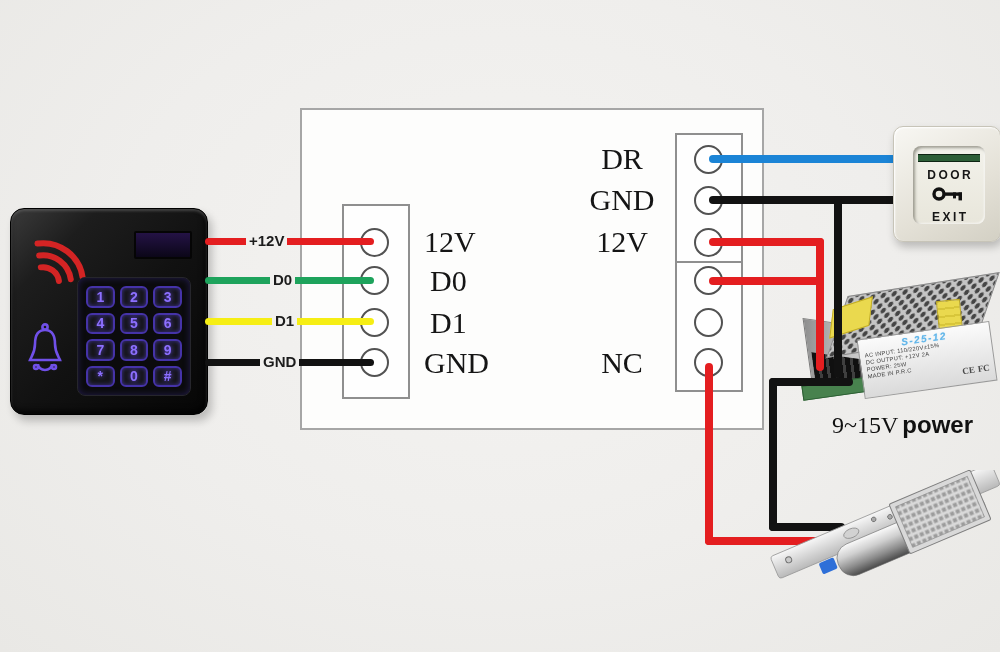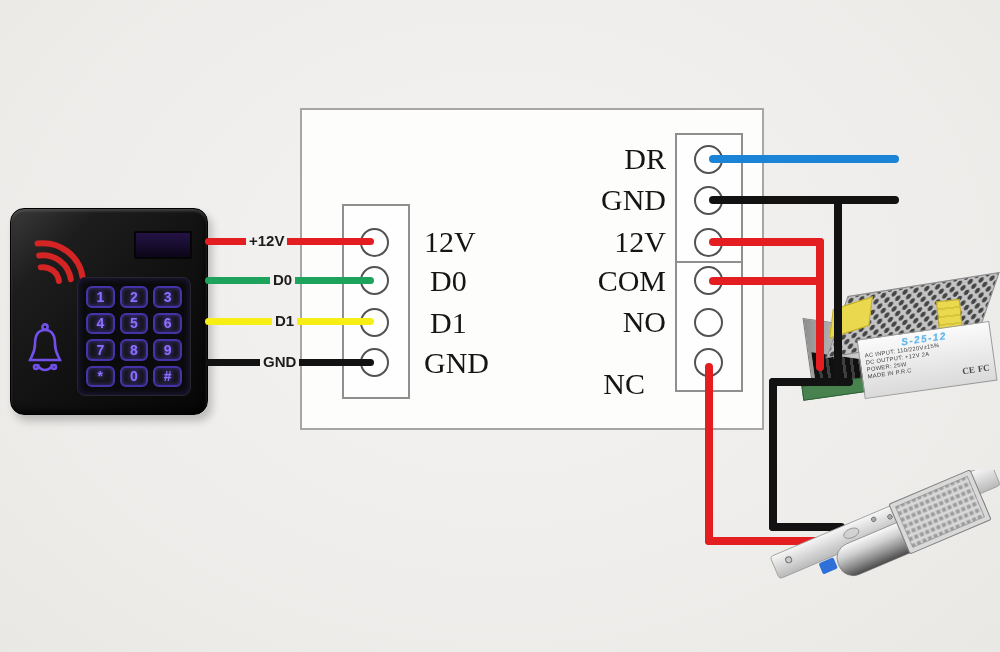--- a/index.html
+++ b/index.html
@@ -8,21 +8,21 @@
          font-family:"Liberation Sans",sans-serif;}
   
   .board{position:absolute;left:300px;top:108px;width:464px;height:322px;
          background:#fdfdfc;border:2px solid #a6a6a6;box-sizing:border-box;}
   .tblock{position:absolute;border:2px solid #8f8f8f;background:#fefefe;box-sizing:border-box;}
   .tdivider{position:absolute;border-top:2px solid #8f8f8f;height:0;}
   .term{position:absolute;width:29px;height:29px;border:2px solid #525252;border-radius:50%;
         background:#fff;box-sizing:border-box;}
   .tlabel{position:absolute;font-family:"Liberation Serif",serif;font-size:30px;color:#151515;
           line-height:34px;height:34px;white-space:nowrap;}
-  .tlabel.right{width:88px;text-align:right;}
+  .tlabel.right{width:88px;text-align:center;}
   
   .wire{position:absolute;border-radius:4px;}
   .wlabel{position:absolute;font:600 15px/17px "Liberation Sans",sans-serif;color:#1c1c1c;
           background:#f1f0ee;padding:0 3px;z-index:6;}
   
   .reader{position:absolute;left:10px;top:208px;width:196px;height:205px;border-radius:14px;
           background:linear-gradient(135deg,#3a3a3a 0%,#1d1d1d 22%,#111 55%,#060606 100%);
           border:1px solid #000;
           box-shadow:inset 0 2px 3px rgba(130,130,130,.45), inset -2px -3px 6px rgba(0,0,0,.85), 4px 6px 9px rgba(0,0,0,.22);}
   .screen{position:absolute;left:123px;top:22px;width:54px;height:24px;border-radius:2px;
@@ -93,23 +93,21 @@
   <div class="tdivider" style="left:676px;top:261px;width:66px;"></div>
 
   <div class="tlabel" style="left:424px;top:225px;">12V</div>
   <div class="tlabel" style="left:430px;top:264px;">D0</div>
   <div class="tlabel" style="left:430px;top:306px;">D1</div>
   <div class="tlabel" style="left:424px;top:346px;">GND</div>
 
   <div class="tlabel right" style="left:578px;top:142px;">DR</div>
   <div class="tlabel right" style="left:578px;top:183px;">GND</div>
   <div class="tlabel right" style="left:578px;top:225px;">12V</div>
-  <div class="tlabel right" style="left:578px;top:264px;">COM</div>
-  <div class="tlabel right" style="left:578px;top:305px;">NO</div>
-  <div class="tlabel right" style="left:557px;top:346px;margin-top:21px;">NC</div>
+  <div class="tlabel right" style="left:578px;top:346px;">NC</div>
 
   <div class="term" style="left:360px;top:228px;"></div>
   <div class="term" style="left:360px;top:266px;"></div>
   <div class="term" style="left:360px;top:308px;"></div>
   <div class="term" style="left:360px;top:348px;"></div>
   <div class="term" style="left:694px;top:145px;"></div>
   <div class="term" style="left:694px;top:186px;"></div>
   <div class="term" style="left:694px;top:228px;"></div>
   <div class="term" style="left:694px;top:266px;"></div>
   <div class="term" style="left:694px;top:308px;"></div>
@@ -184,21 +182,37 @@
       <g fill="none" stroke="#7050e8" stroke-width="2.6">
         <circle cx="20" cy="6" r="2.6"></circle>
         <path d="M20,9 C12,9 10,16 10,23 C10,32 6,36 5,39 L35,39 C34,36 30,32 30,23 C30,16 28,9 20,9 Z"></path>
         <path d="M13,43 a7,6 0 0 0 14,0"></path>
         <circle cx="11" cy="46" r="2"></circle>
         <circle cx="29" cy="46" r="2"></circle>
       </g>
     </svg>
   </div>
 
-
+  <div class="exitbtn">
+    <div class="panel">
+      <div class="strip"></div>
+      <div class="btxt">DOOR</div>
+      <svg width="34" height="20" viewBox="0 0 34 20" style="margin-top:2px;">
+        <circle cx="7" cy="10" r="5" fill="none" stroke="#111" stroke-width="3.4"></circle>
+        <rect x="11" y="8.4" width="19" height="3.4" fill="#111"></rect>
+        <rect x="26.5" y="8.4" width="3.5" height="8" fill="#111"></rect>
+        <rect x="21" y="8.4" width="3" height="6" fill="#111"></rect>
+      </svg>
+      <div class="btxt">EXIT</div>
+    </div>
+  </div>
+
+  <div class="psu-caption">
+    <span class="v">9~15V</span><span class="w">power</span>
+  </div>
 
   <svg class="lock" width="240" height="150" viewBox="0 0 240 150">
     <defs>
       <linearGradient id="plateG" x1="0" y1="0" x2="0" y2="1">
         <stop offset="0" stop-color="#f7f7f7"></stop>
           <stop offset="1" stop-color="#b9b9b9"></stop>
       </linearGradient>
       <linearGradient id="cylG" x1="0" y1="0" x2="0" y2="1">
         <stop offset="0" stop-color="#fafafa"></stop>
           <stop offset="0.35" stop-color="#cfcfcf"></stop>

